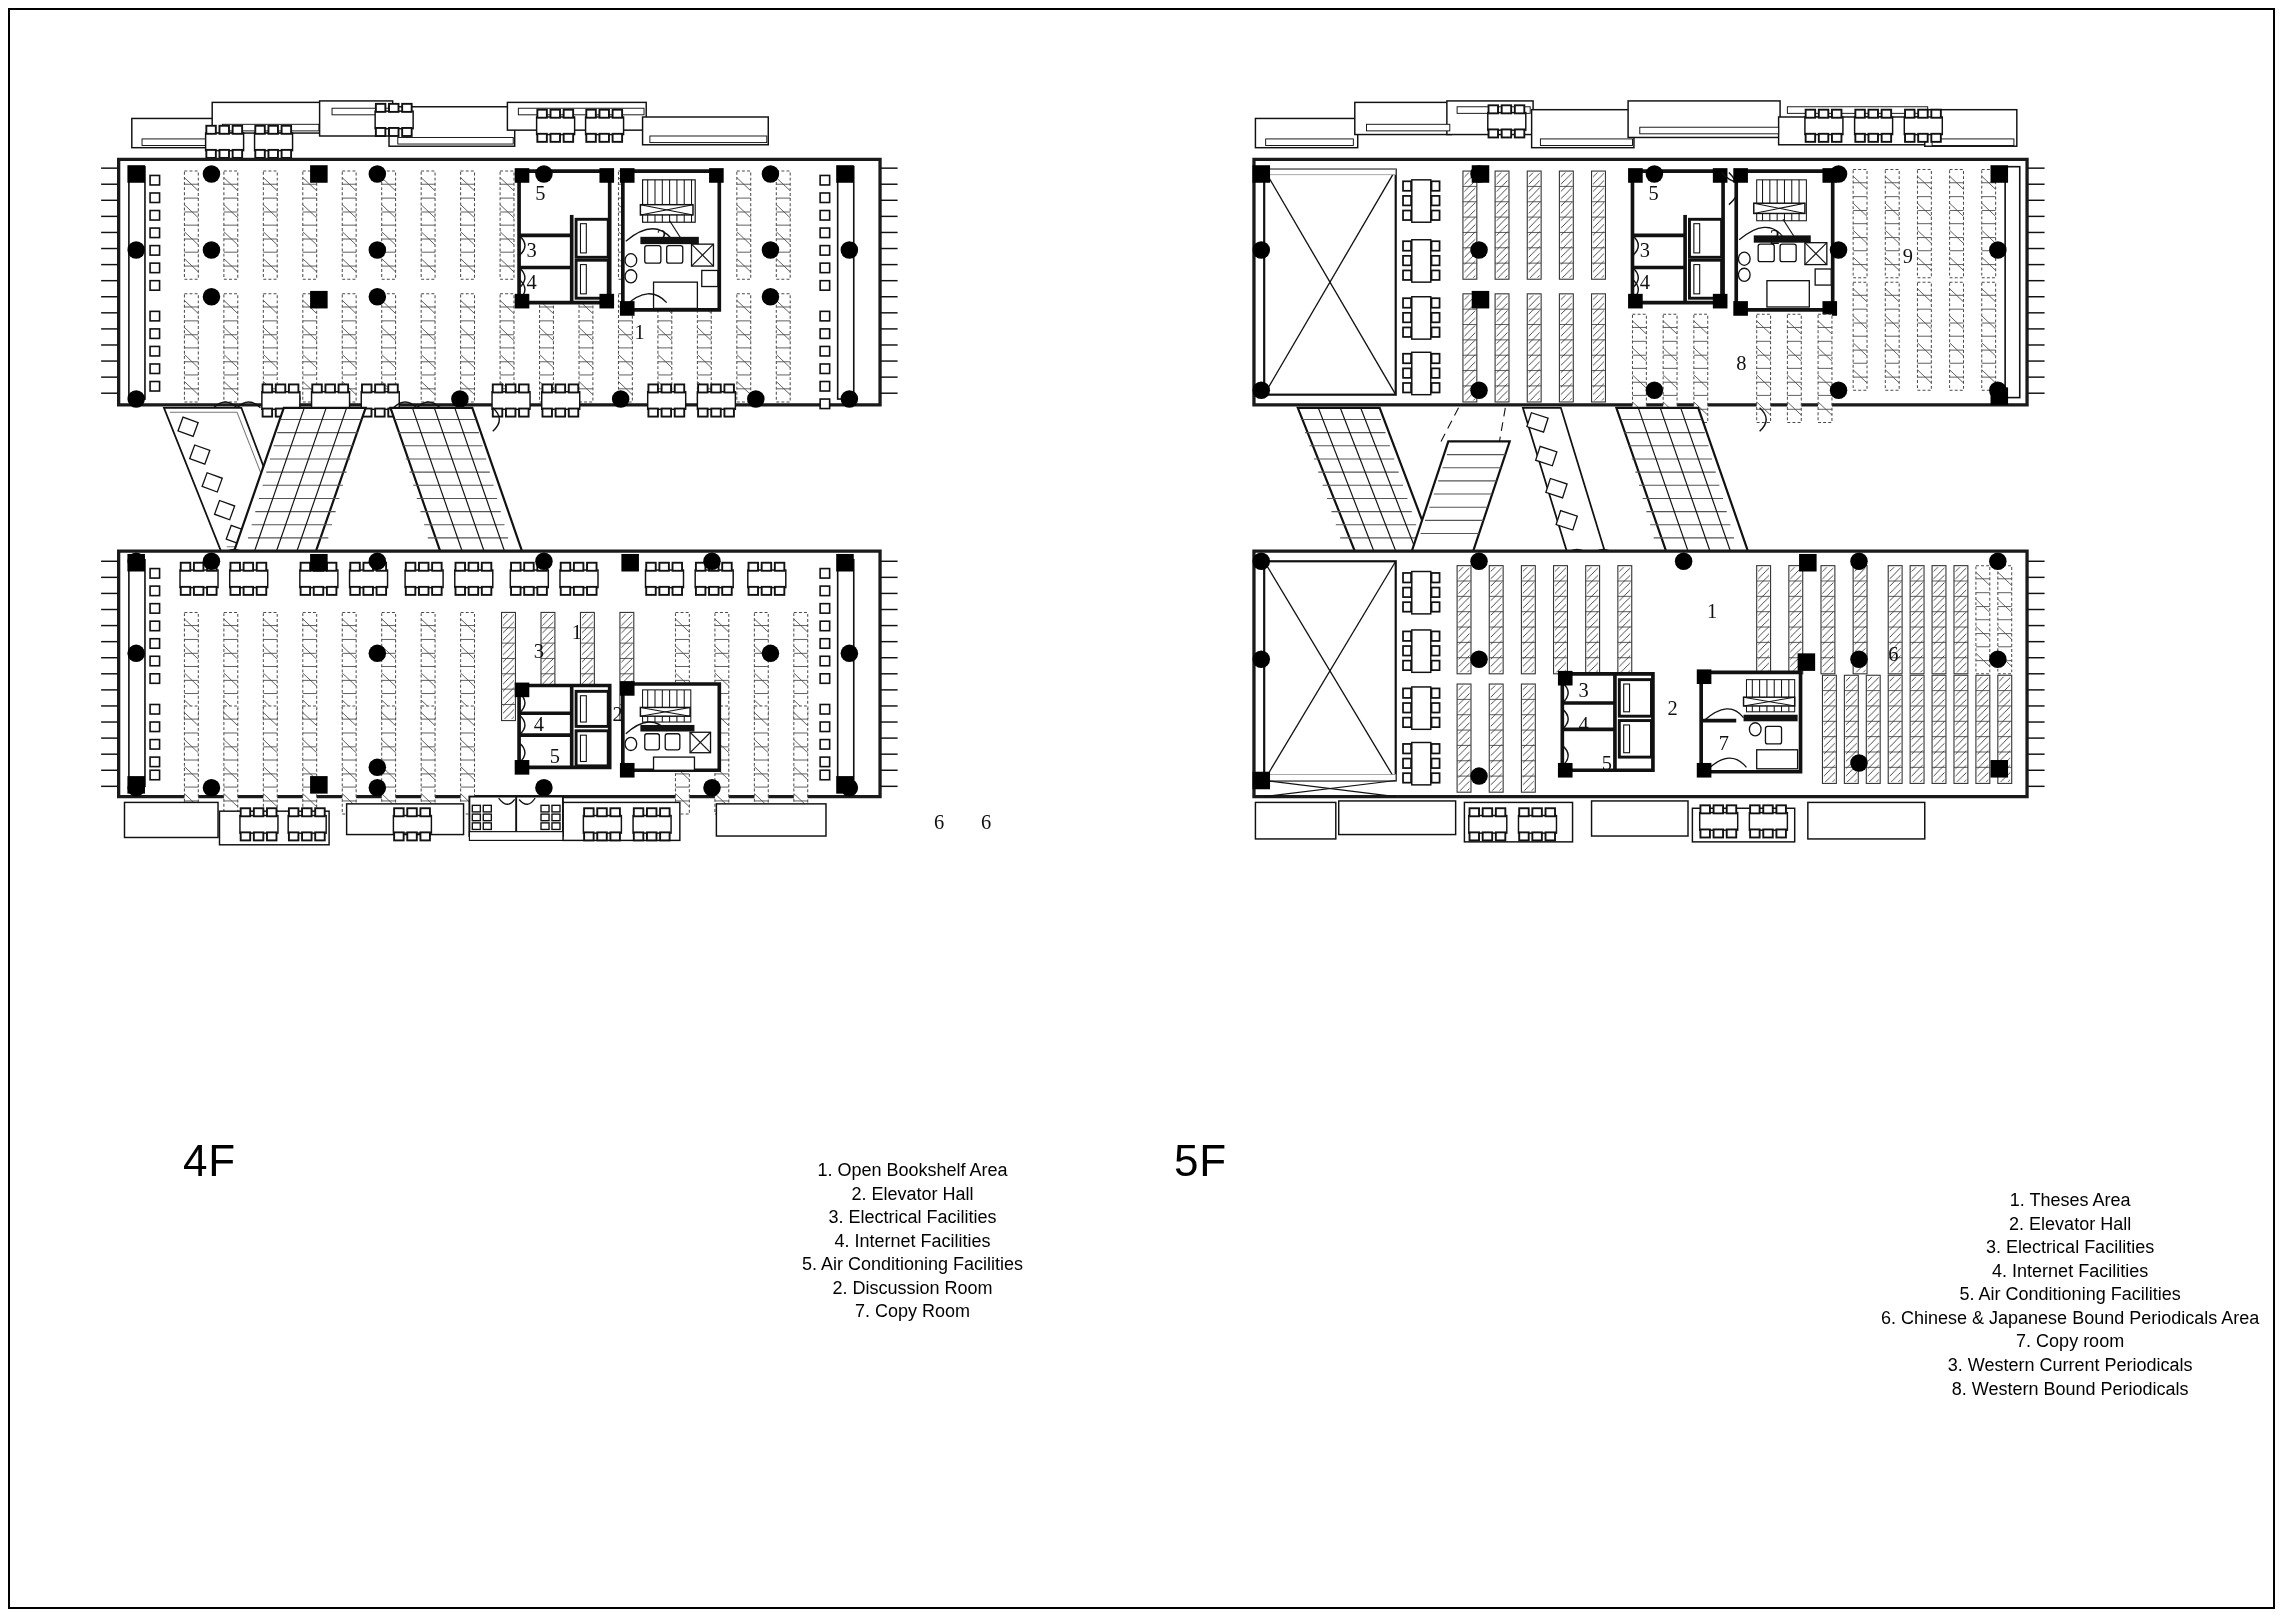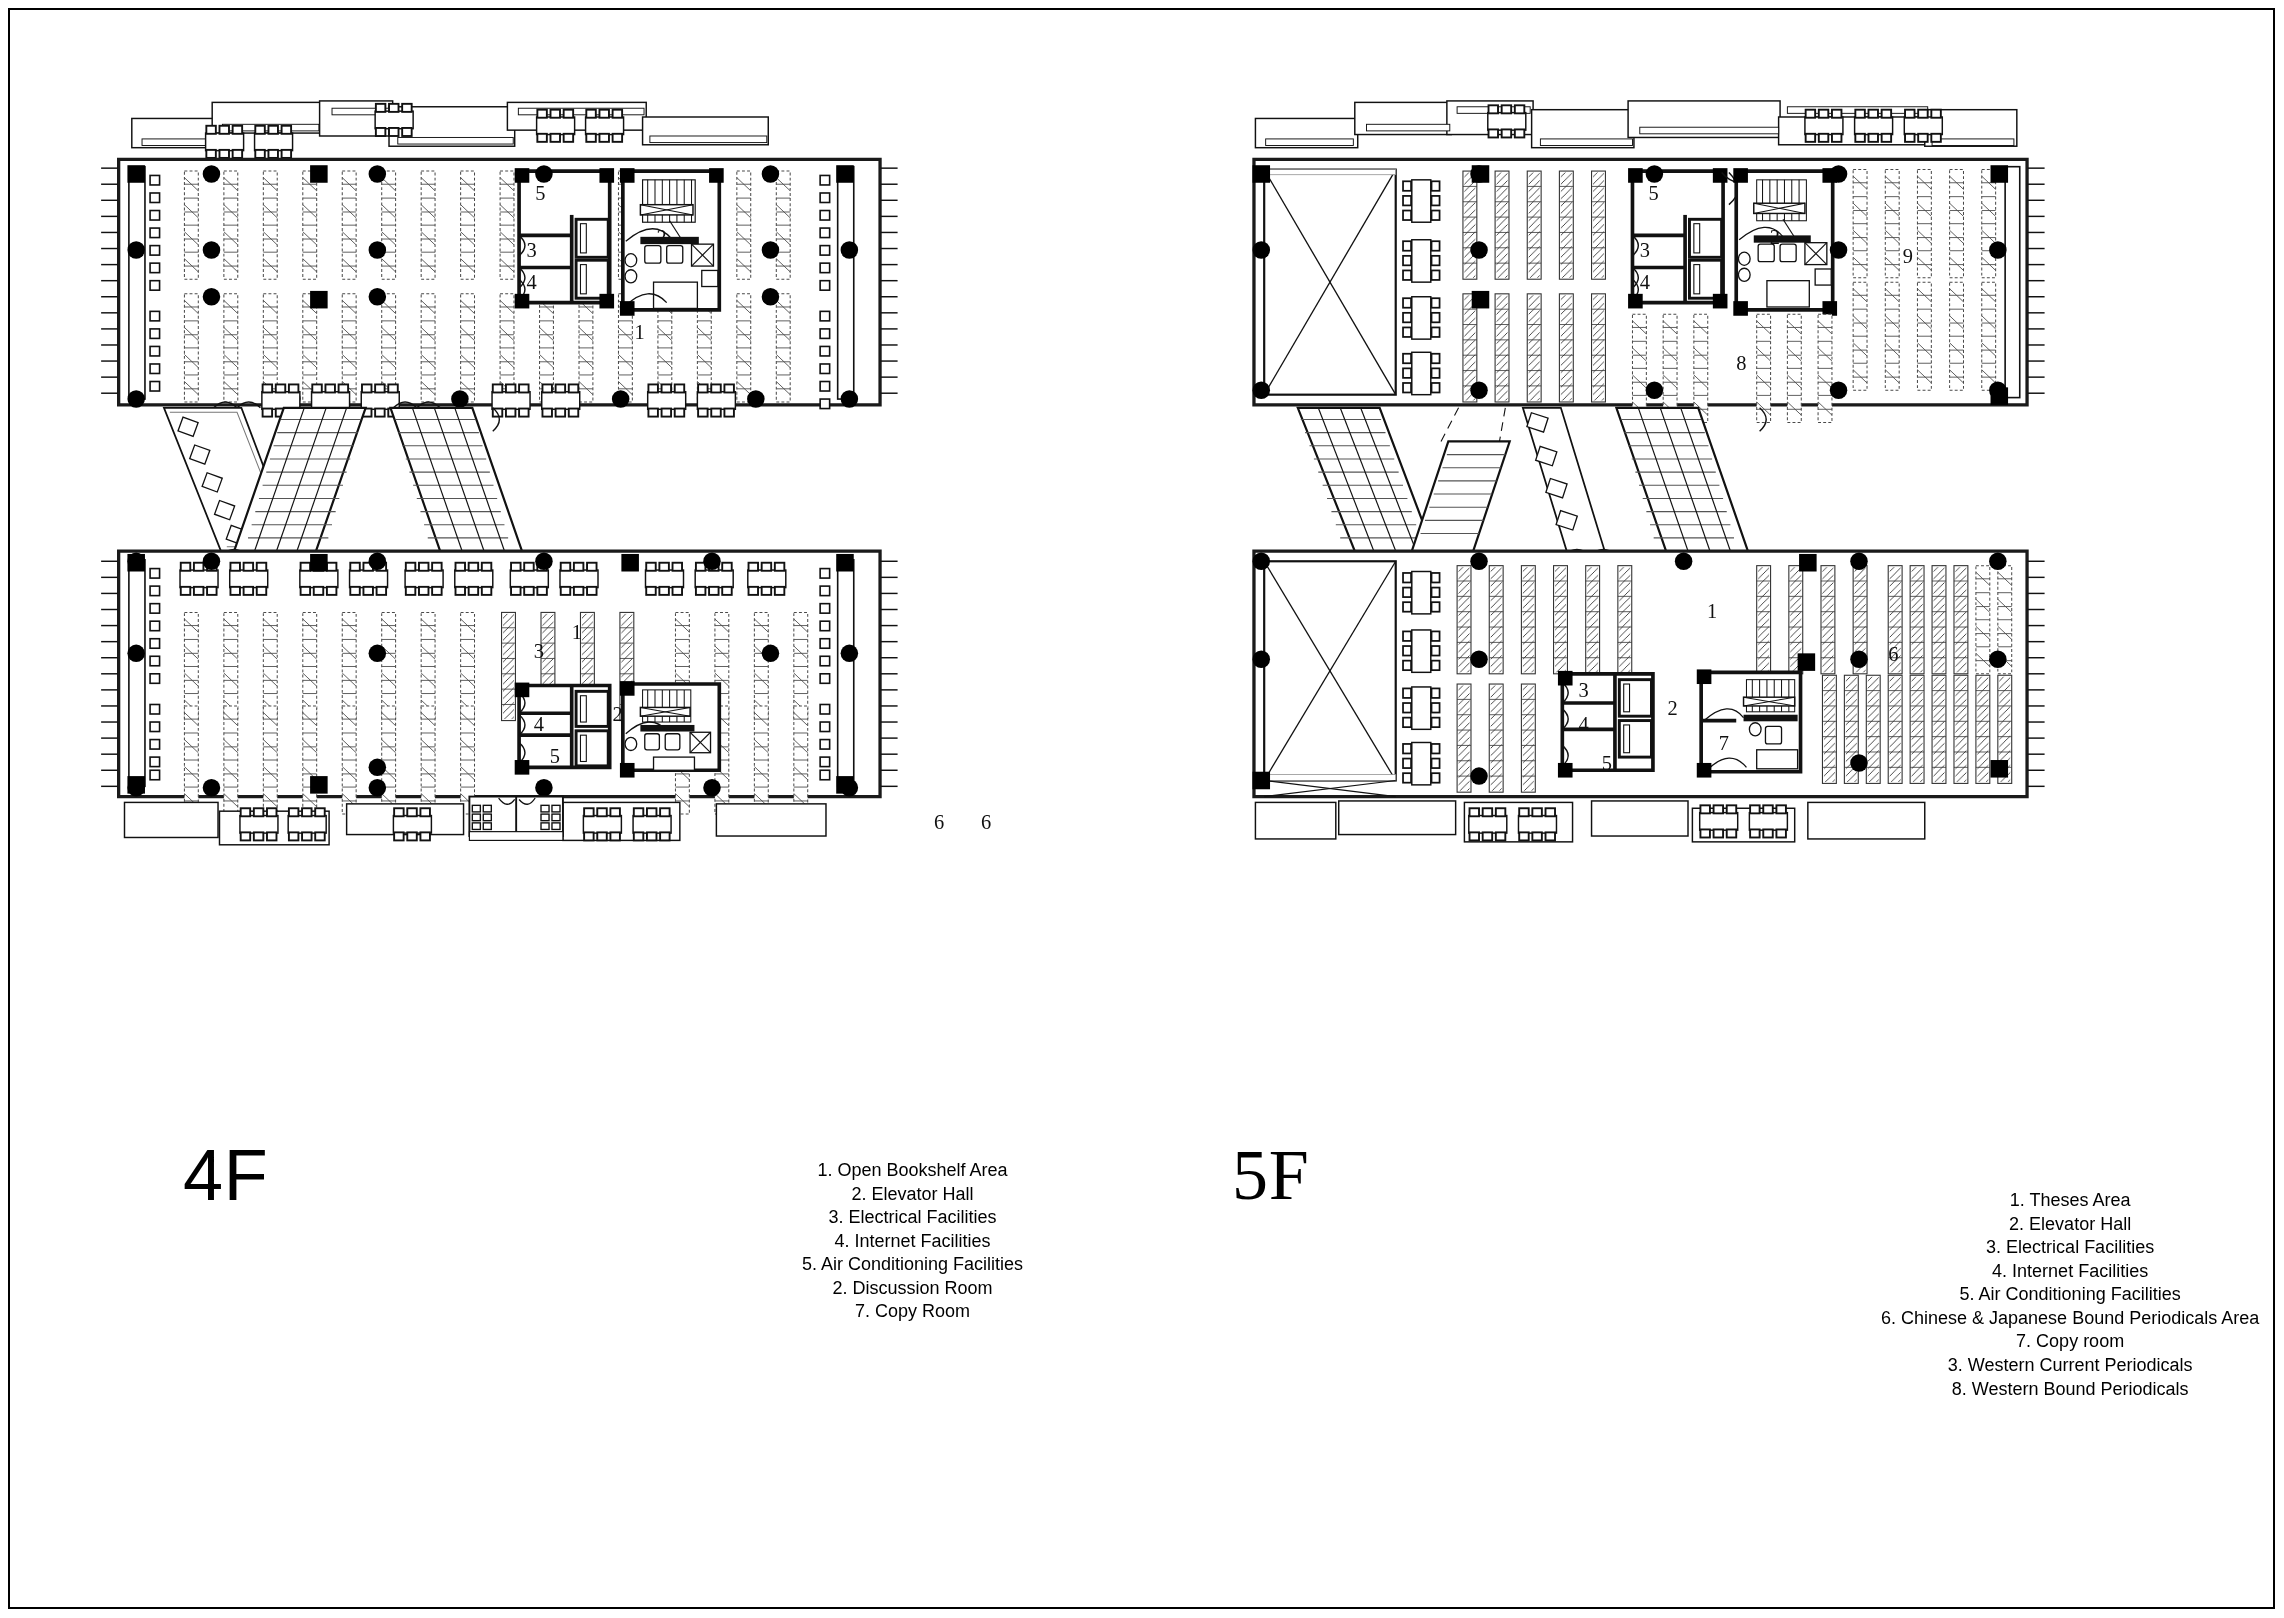--- a/index.html
+++ b/index.html
@@ -4,24 +4,24 @@
 <title>Library Floor Plans 4F 5F</title>
 <style>
   html,body{margin:0;padding:0;background:#ffffff;}
   body{width:2284px;height:1619px;position:relative;overflow:hidden;
        font-family:"Liberation Sans", sans-serif;color:#000;}
   #sheet-frame{position:absolute;left:8px;top:8px;width:2267px;height:1601px;
        border:2.2px solid #000;box-sizing:border-box;background:#fff;}
   .plan-svg{position:absolute;}
   #plan-4f-svg{left:88px;top:88px;}
   #plan-5f-svg{left:1235px;top:88px;}
-  .floor-label{position:absolute;font-size:72px;font-weight:400;letter-spacing:0.7px;
+  .floor-label{position:absolute;font-size:44px;font-weight:400;letter-spacing:0.7px;
        font-family:"Liberation Sans", sans-serif;line-height:1;}
   #floor-label-4f{left:173px;top:1129px;}
-  #floor-label-5f{left:1222px;top:1129px;font-family:Liberation Serif, serif;}
+  #floor-label-5f{left:1164px;top:1129px;}
   .legend{position:absolute;font-size:18px;line-height:1.31;
        font-family:"Liberation Sans", sans-serif;white-space:nowrap;}
   #legend-4f{left:792px;top:1149px;}
   #legend-5f{left:1871px;top:1179px;}
   .legend-item{display:block;text-align:center;}
 </style>
 </head>
 <body>
 
 <div id="sheet-frame">

